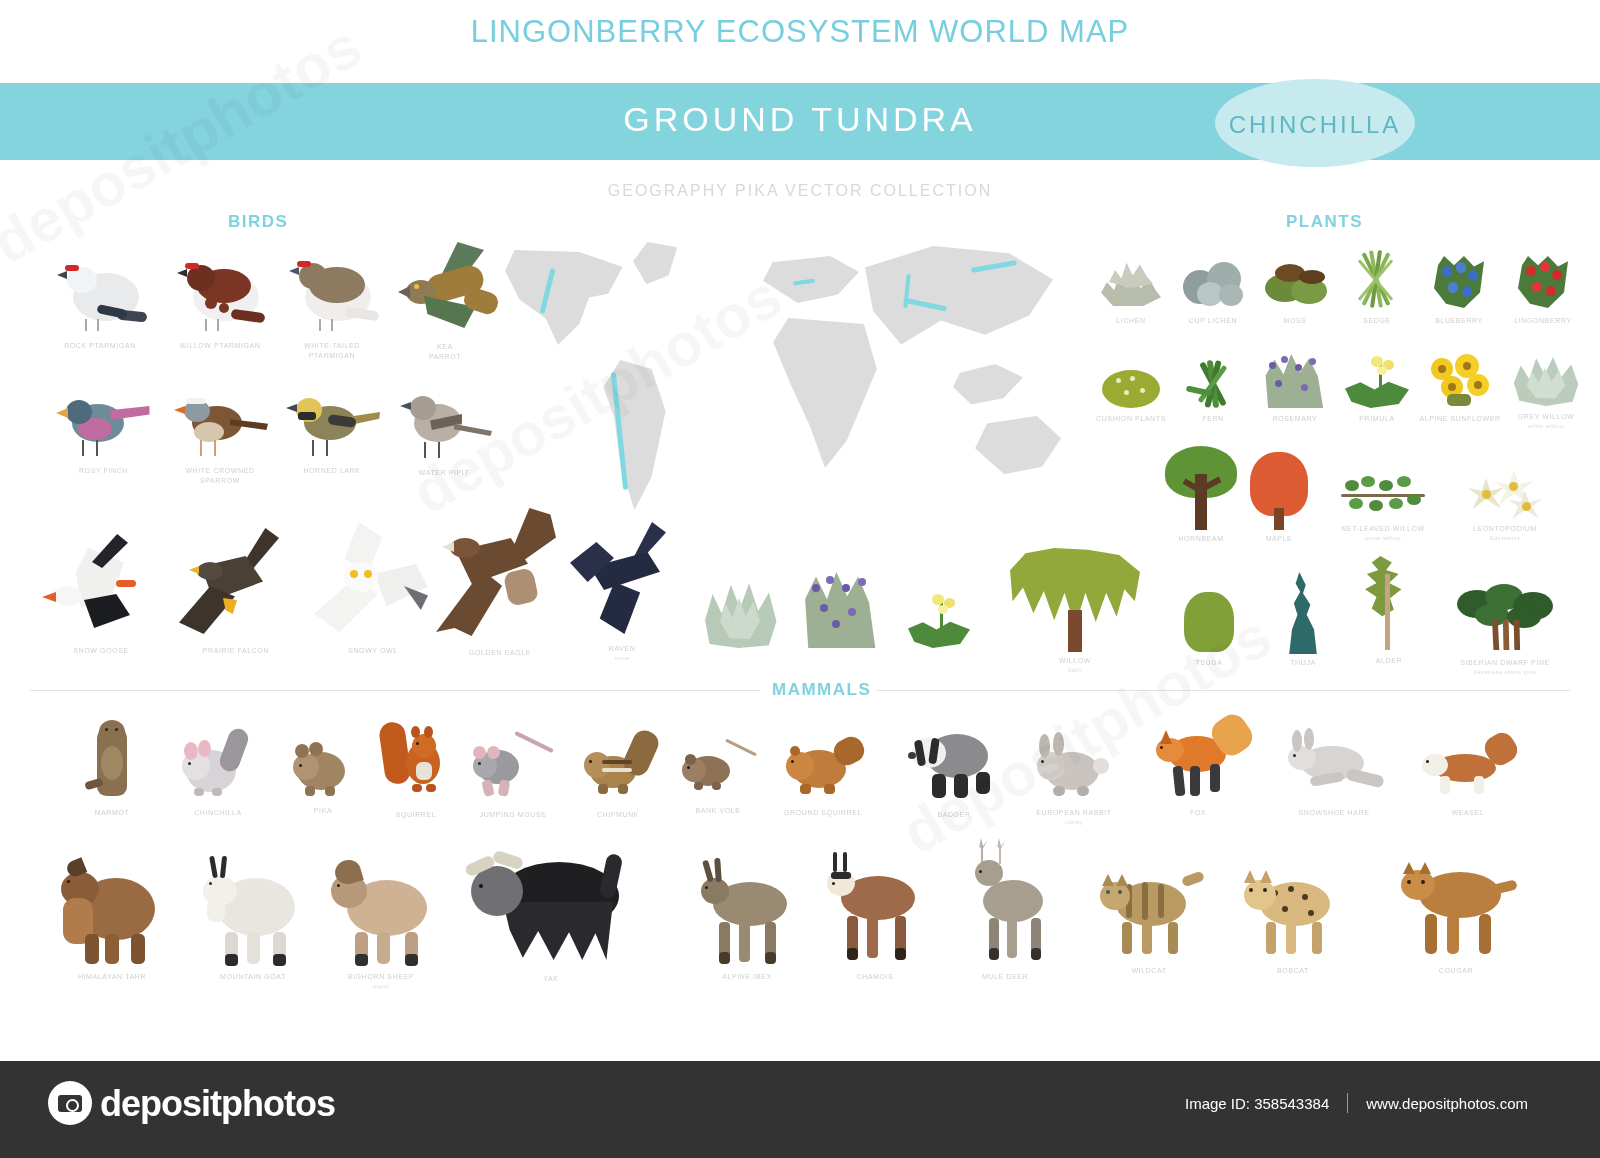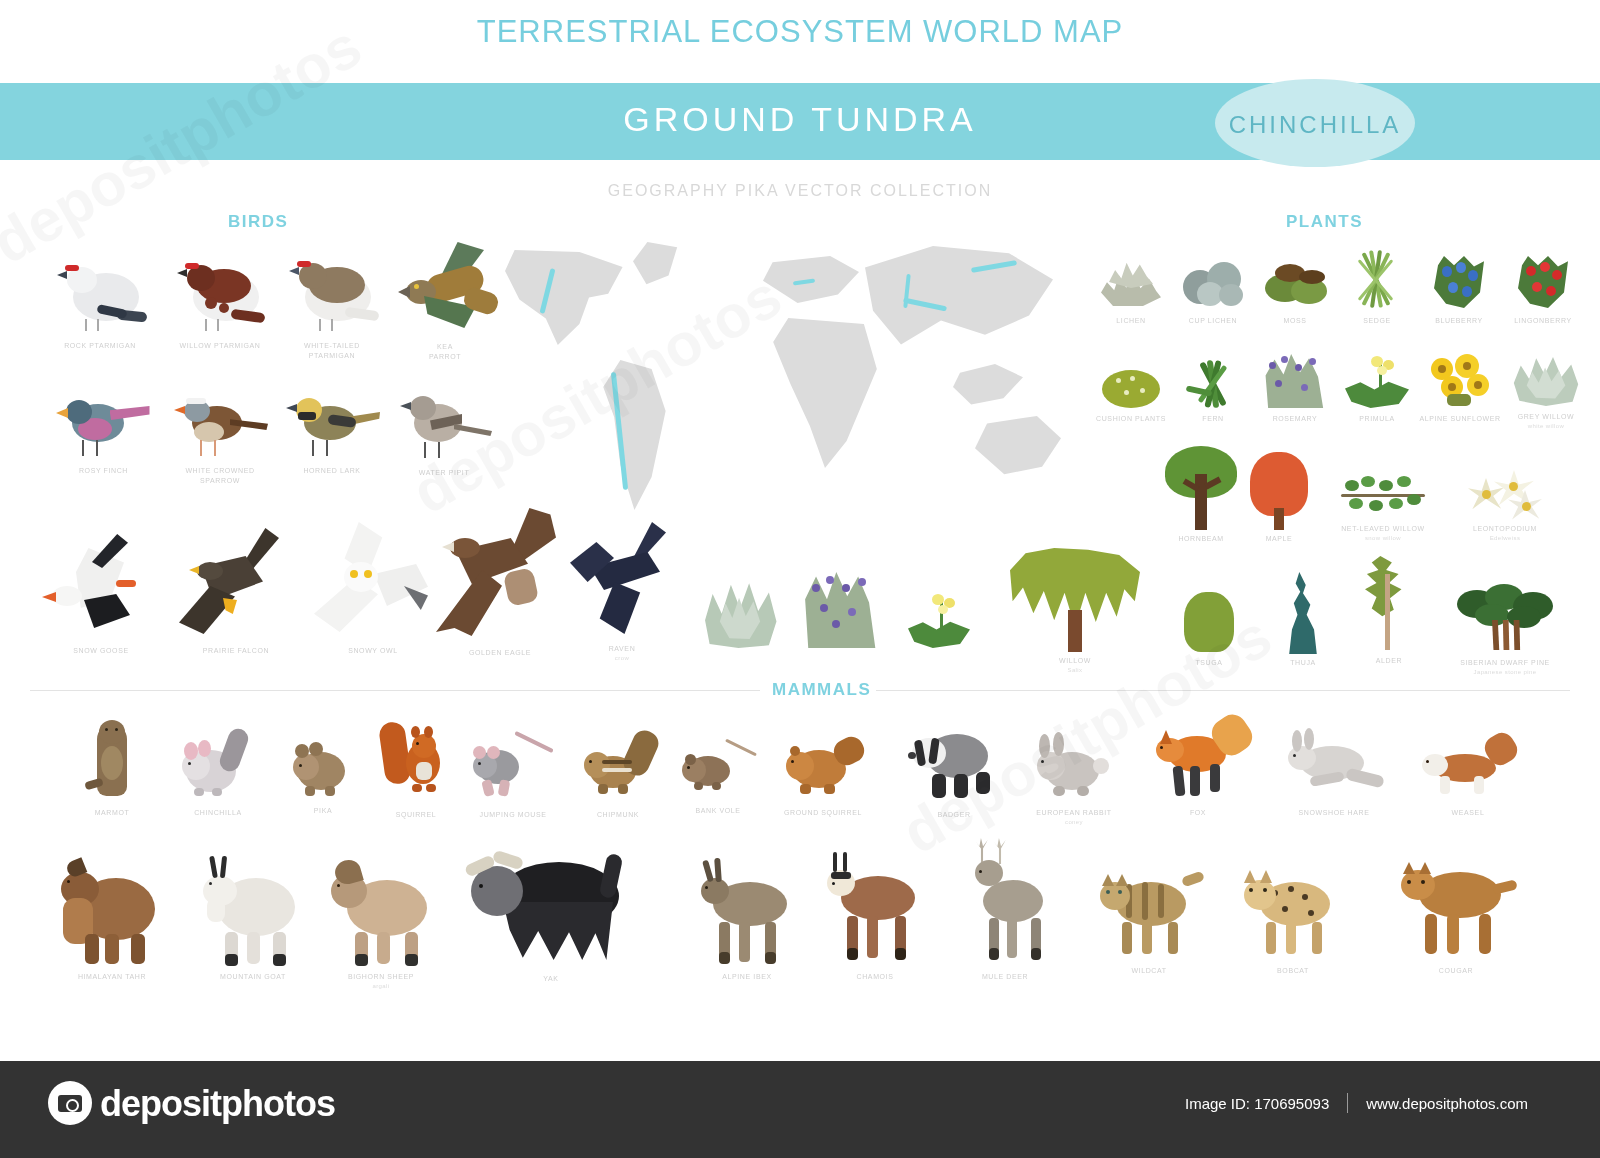--- a/index.html
+++ b/index.html
@@ -121,21 +121,21 @@
 
   .wm {
     position:absolute; color:rgba(0,0,0,0.035);
     font-size:60px; font-weight:bold; pointer-events:none;
     transform:rotate(-30deg); white-space:nowrap;
   }
 </style>
 </head>
 <body>
 
-<div class="header-title">TERRESTRIAL ECOSYSTEM WORLD MAP</div>
+<div class="header-title">LINGONBERRY ECOSYSTEM WORLD MAP</div>
 
 <div class="banner"></div>
 <div class="banner-title">GROUND TUNDRA</div>
 
 <div class="iso-badge"></div>
 <div class="iso-text">CHINCHILLA</div>
 
 <div class="subtitle">GEOGRAPHY PIKA VECTOR COLLECTION</div>
 
 <div class="sec-head" id="sec-birds">BIRDS</div>
@@ -944,17 +944,17 @@
 <div class="wm" style="left:-30px;top:110px;">depositphotos</div>
 <div class="wm" style="left:390px;top:360px;">depositphotos</div>
 <div class="wm" style="left:880px;top:700px;">depositphotos</div>
 
 <div class="footer">
   <div class="logo-circle">
     <div class="logo-cam"></div>
   </div>
   <div class="logo-text">depositphotos</div>
   <div class="footer-meta">
-    <span>Image ID: 170695093</span>
+    <span>Image ID: 358543384</span>
     <span class="vsep"></span>
     <span>www.depositphotos.com</span>
   </div>
 </div>
 
 </body></html>

